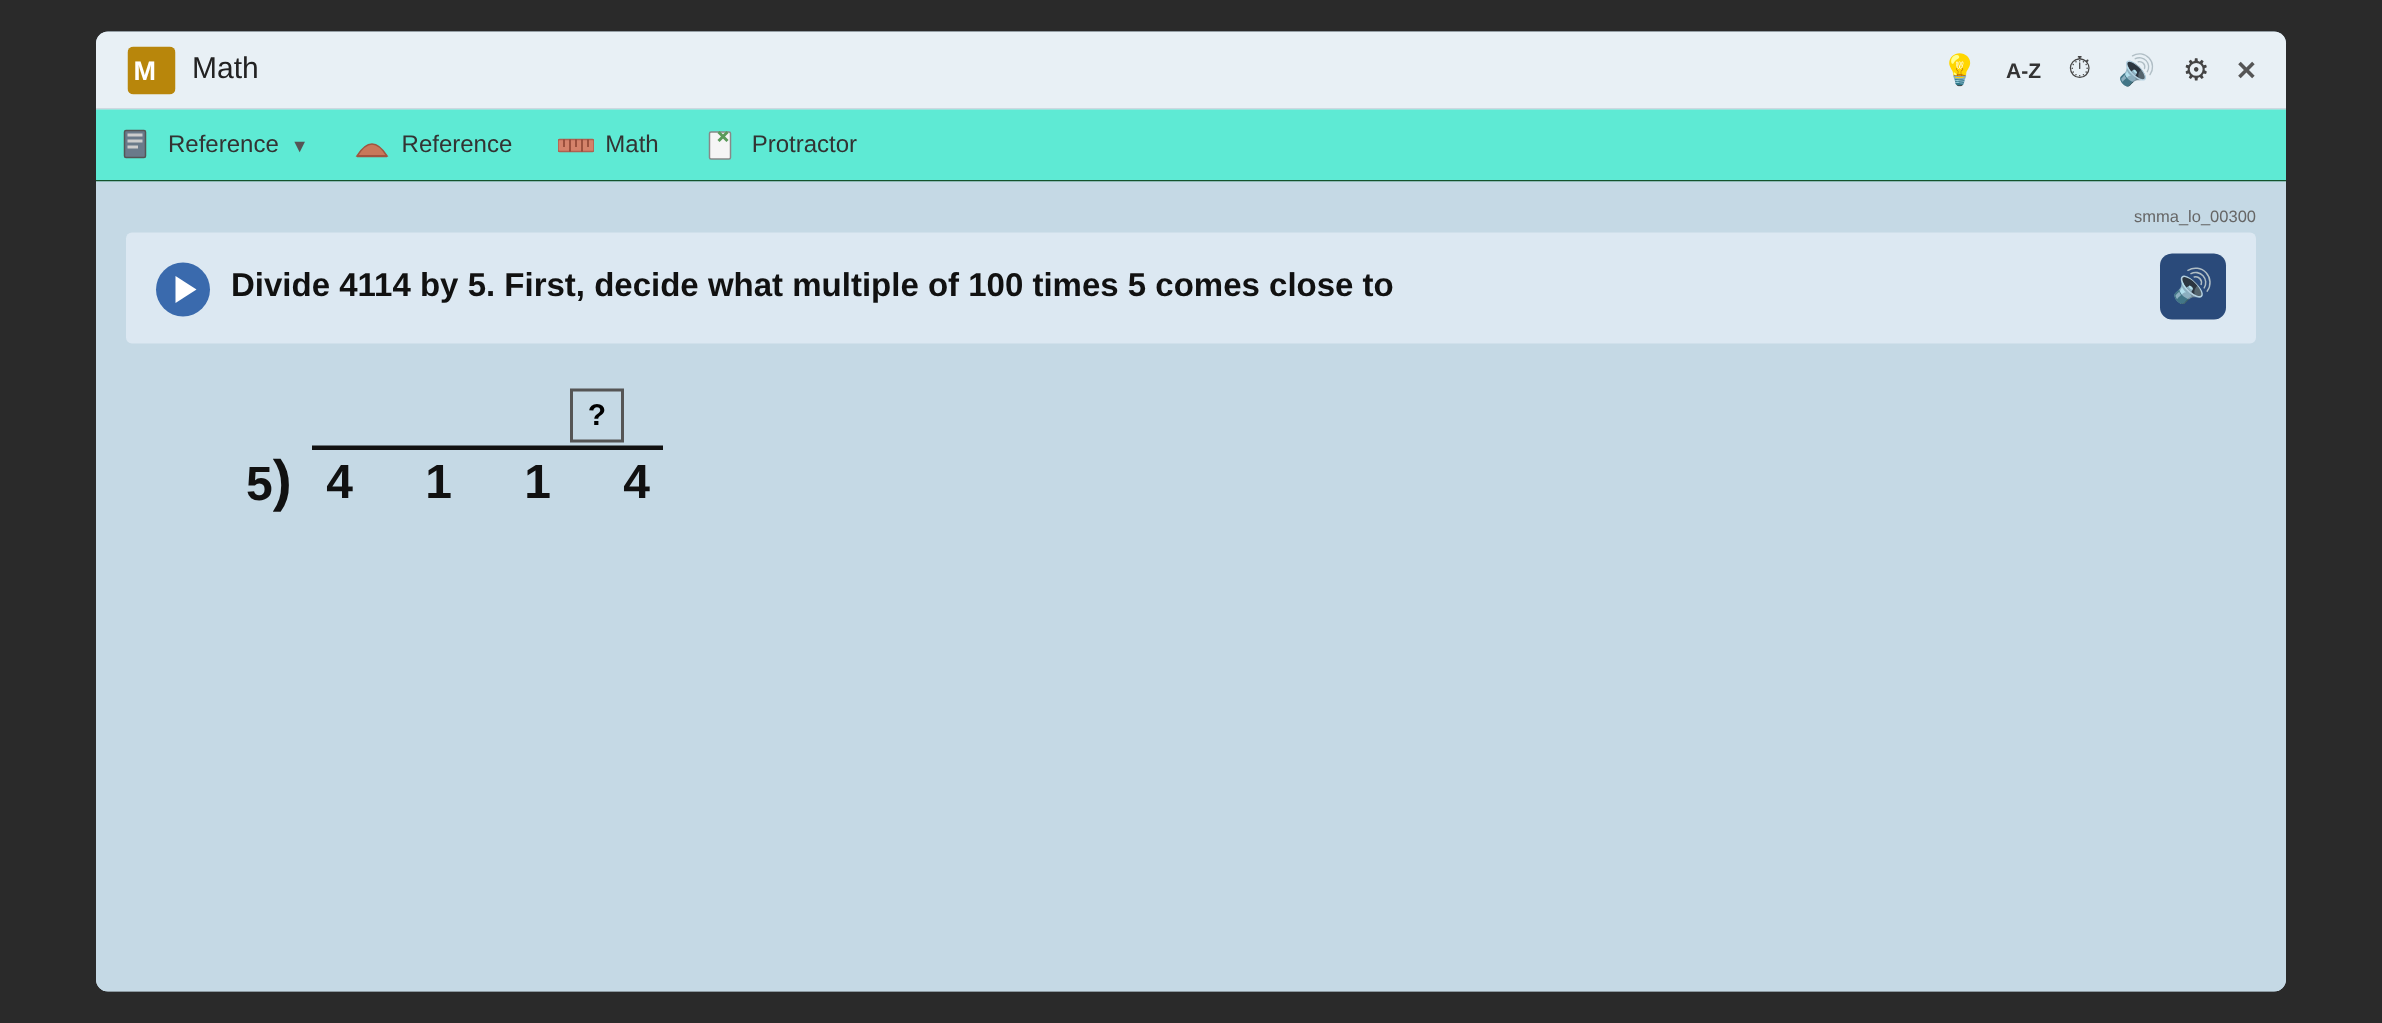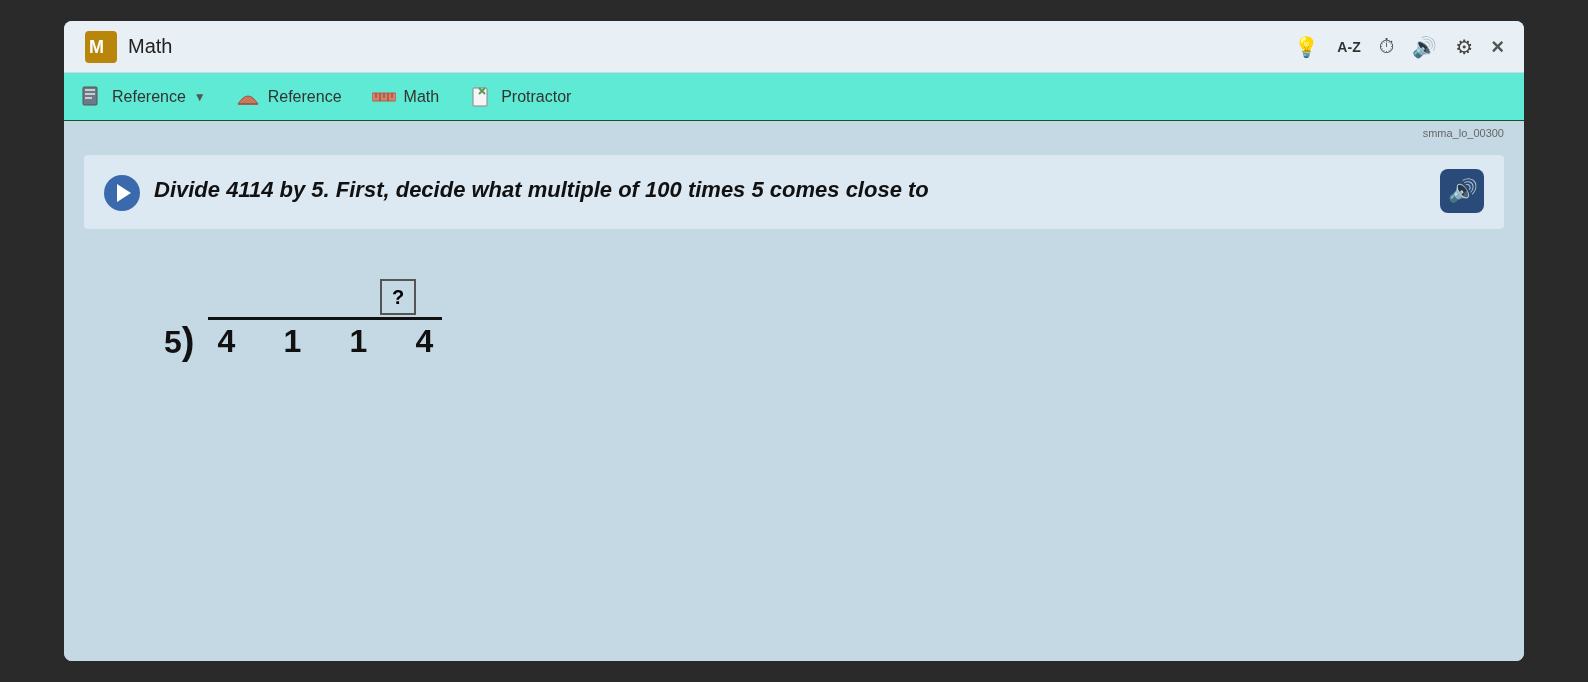--- a/index.html
+++ b/index.html
@@ -118,35 +118,33 @@
     
     .content {
       flex: 1;
       background: #c5d9e5;
       position: relative;
       padding: 10px 20px;
     }
 
     .item-id {
       position: absolute;
-      top: 6px;
+      top: 18px;
       right: 20px;
       font-size: 11px;
       color: #666;
     }
 
     .question-area {
       background: #dce8f2;
       padding: 18px 20px 18px 20px;
       display: flex;
       align-items: flex-start;
       gap: 14px;
-      margin-bottom: 20px;
       border-radius: 4px;
-      font-style: italic;
     }
 
     .play-btn {
       width: 36px;
       height: 36px;
       background: #3a6aad;
       border-radius: 50%;
       display: flex;
       align-items: center;
       justify-content: center;

